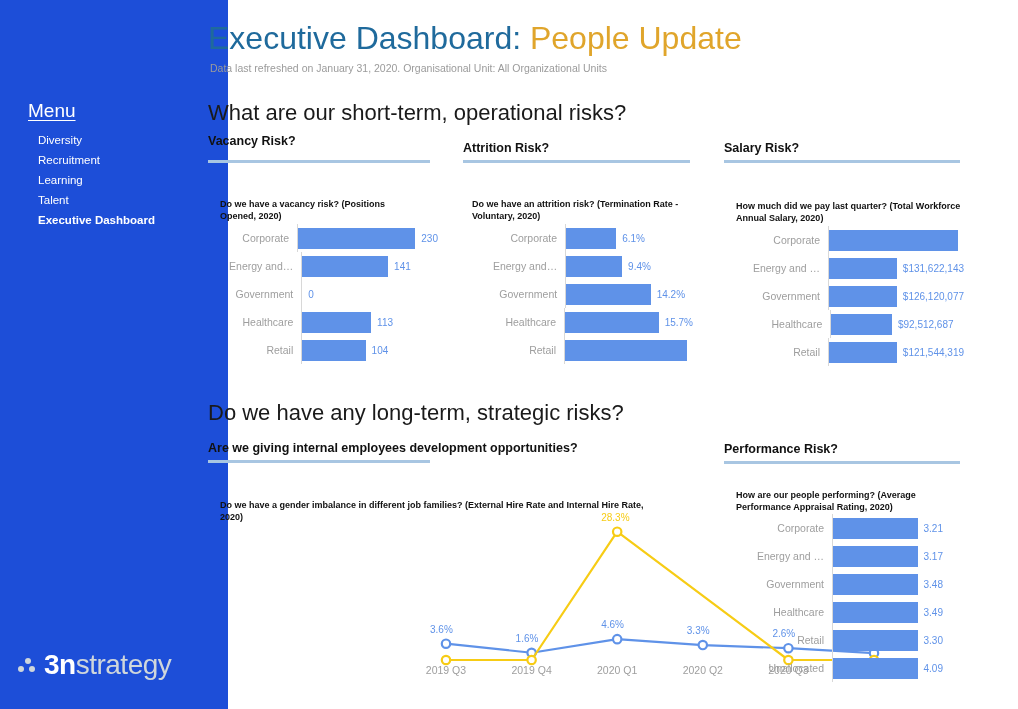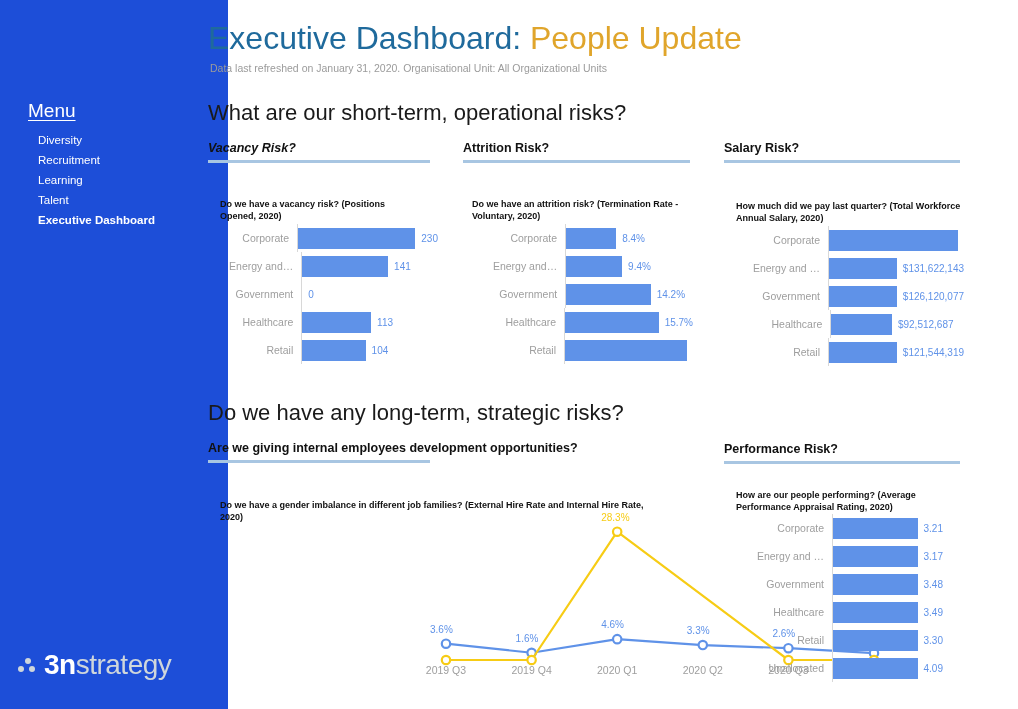--- a/index.html
+++ b/index.html
@@ -206,21 +206,21 @@
 <div id="main">
 
   <div id="page-title">
     <span>Executive Dashboard: </span><span class="accent">People Update</span>
   </div>
   <div id="refresh-note">Data last refreshed on January 31, 2020. Organisational Unit: All Organizational Units</div>
 
   <div class="section-heading" id="sec1-heading">What are our short-term, operational risks?</div>
   <div class="section-heading" id="sec2-heading">Do we have any long-term, strategic risks?</div>
 
-  <div class="panel-title" style="left:8px; top:141px;font-style:italic;">Vacancy Risk?</div>
+  <div class="panel-title" style="left:8px; top:134px;">Vacancy Risk?</div>
   <div class="panel-rule" style="left:8px; top:160px; width:222px;"></div>
   <div class="chart-q" style="left:20px; top:182px; width:200px;">Do we have a vacancy risk? (Positions Opened, 2020)</div>
   <div class="bar-chart" id="chart-vacancy" style="left:8px; top:224px; width:230px;">
       <div class="bar-row">
         <div class="bar-label" style="width: 88px;">Corporate</div>
         <div class="bar-track" style="width: 140px;">
           <div class="bar-fill" style="width: 140px; background: rgb(95, 146, 232);"></div>
           <div class="bar-value">230</div>
         </div>
       </div>
@@ -256,21 +256,21 @@
 
   <div class="panel-title" style="left:263px; top:141px;">Attrition Risk?</div>
   <div class="panel-rule" style="left:263px; top:160px; width:227px;"></div>
   <div class="chart-q" style="left:272px; top:182px; width:210px;">Do we have an attrition risk?
 (Termination Rate - Voluntary, 2020)</div>
   <div class="bar-chart" id="chart-attrition" style="left:263px; top:224px; width:230px;">
       <div class="bar-row">
         <div class="bar-label" style="width: 95px;">Corporate</div>
         <div class="bar-track" style="width: 128px;">
           <div class="bar-fill" style="width: 50.0093px; background: rgb(95, 146, 232);"></div>
-          <div class="bar-value">8.4%</div>
+          <div class="bar-value">6.1%</div>
         </div>
       </div>
       <div class="bar-row">
         <div class="bar-label" style="width: 95px;">Energy and…</div>
         <div class="bar-track" style="width: 128px;">
           <div class="bar-fill" style="width: 55.9628px; background: rgb(95, 146, 232);"></div>
           <div class="bar-value">9.4%</div>
         </div>
       </div>
       <div class="bar-row">

